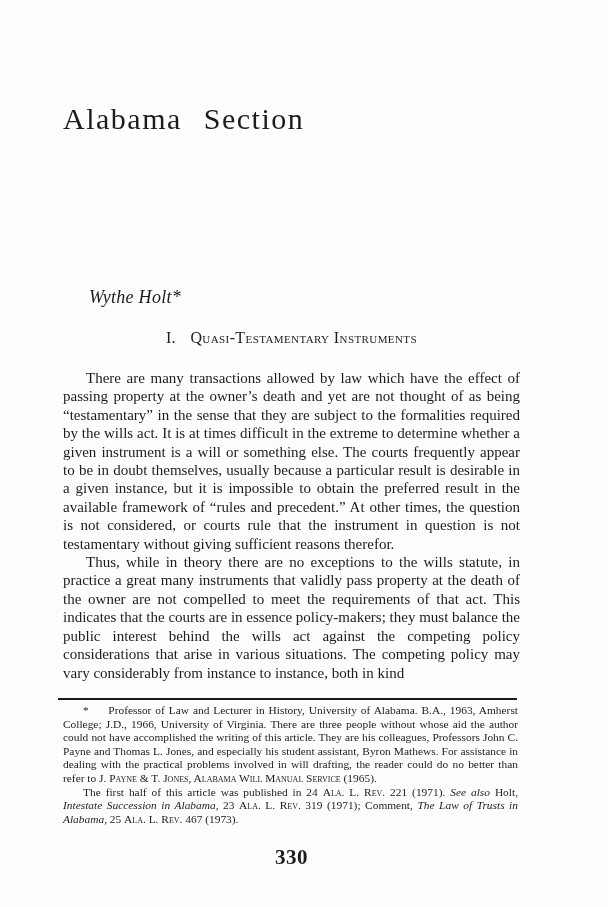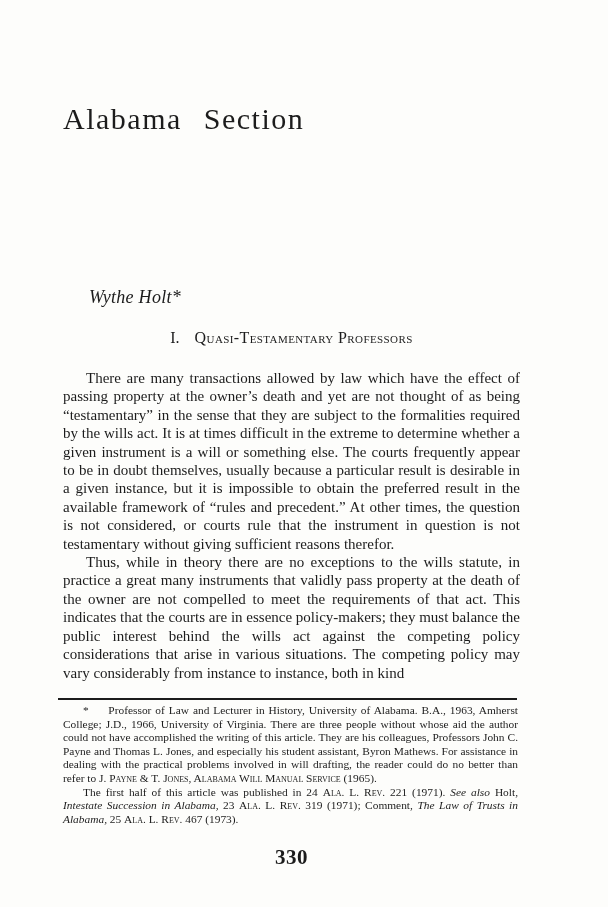--- a/index.html
+++ b/index.html
@@ -94,21 +94,21 @@
 <body>
 
 <div class="page">
 
   <div class="section-banner">Alabama Section</div>
 
 
   <div class="author-byline">Wythe Holt*</div>
 
   <div class="section-heading">
-    <span class="numeral">I.</span><span class="sc">Quasi-Testamentary Professors</span>
+    <span class="numeral">I.</span><span class="sc">Quasi-Testamentary Instruments</span>
   </div>
 
   <div class="article-body">
     <p>There are many transactions allowed by law which have the effect of passing property at the owner’s death and yet are not thought of as being “testamentary” in the sense that they are subject to the formalities required by the wills act. It is at times difficult in the extreme to determine whether a given instrument is a will or something else. The courts frequently appear to be in doubt themselves, usually because a particular result is desirable in a given instance, but it is impossible to obtain the preferred result in the available framework of “rules and precedent.” At other times, the question is not considered, or courts rule that the instrument in question is not testamentary without giving sufficient reasons therefor.</p>
     <p>Thus, while in theory there are no exceptions to the wills statute, in practice a great many instruments that validly pass property at the death of the owner are not compelled to meet the requirements of that act. This indicates that the courts are in essence policy-makers; they must balance the public interest behind the wills act against the competing policy considerations that arise in various situations. The competing policy may vary considerably from instance to instance, both in kind</p>
   </div>
 
   <div class="footnote-rule"></div>
 
   <div class="footnotes">

